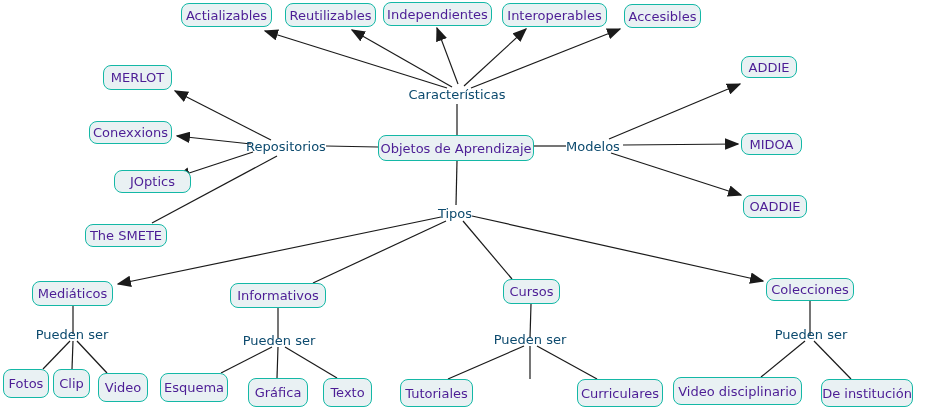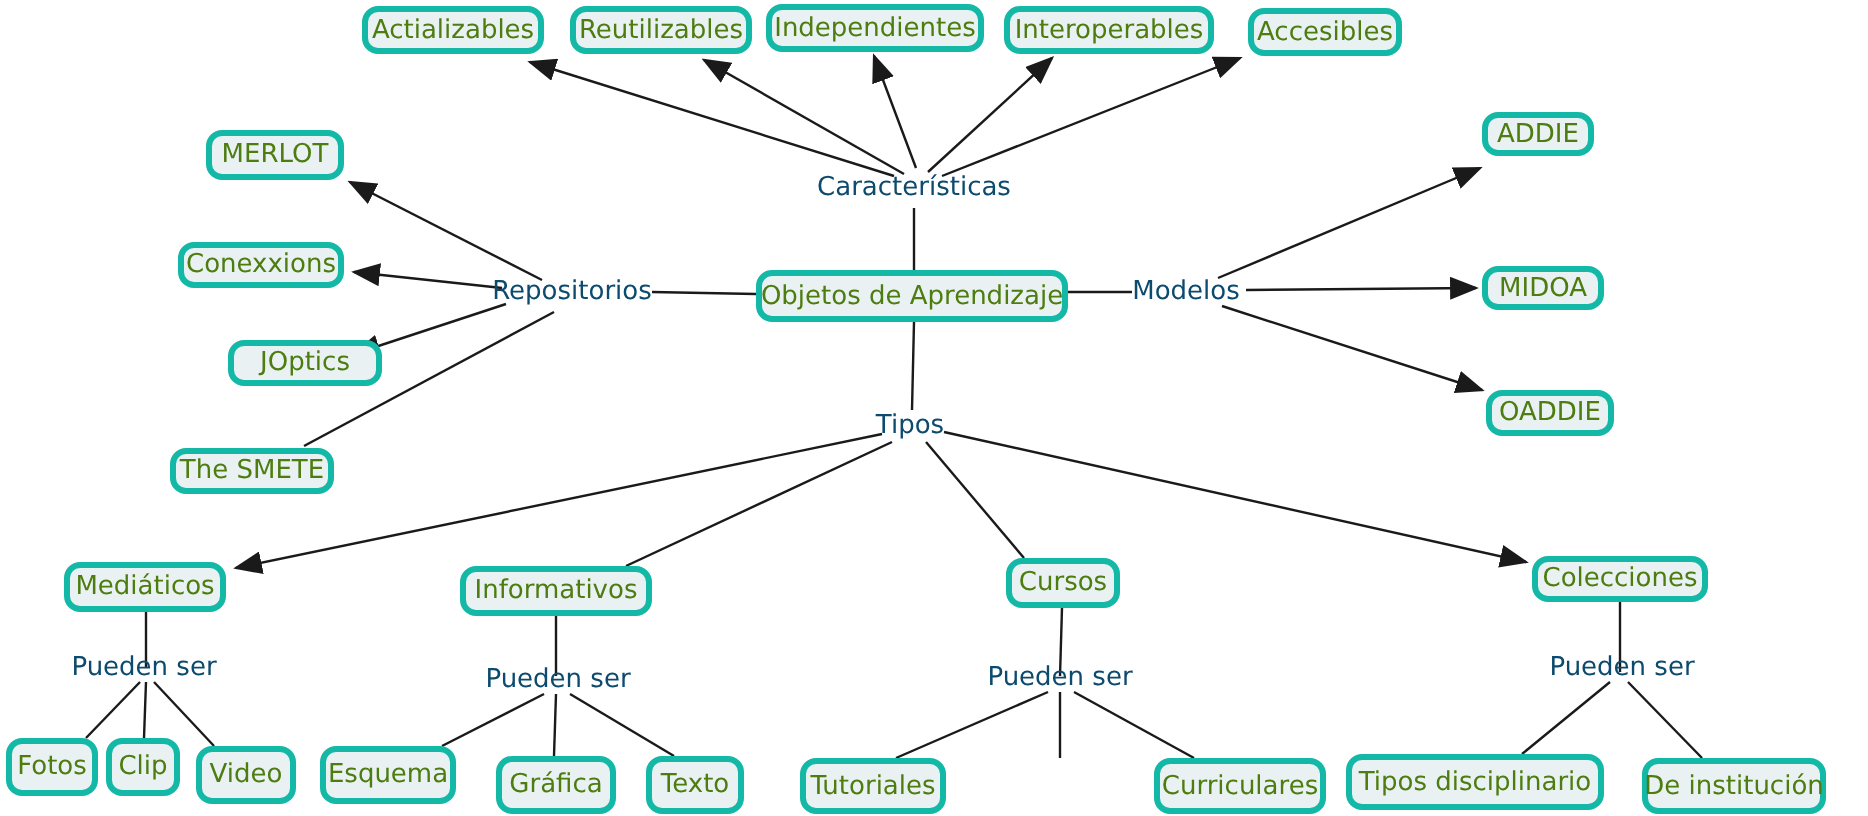--- a/index.html
+++ b/index.html
@@ -3,23 +3,23 @@
 <meta charset="utf-8">
 <style>
   html,body{margin:0;padding:0;background:#ffffff;}
   #canvas{
     position:relative;width:934px;height:408px;background:#ffffff;
     font-family:"DejaVu Sans","Liberation Sans",sans-serif;overflow:hidden;
   }
   #edges{position:absolute;left:0;top:0;width:934px;height:408px;}
   .node{
     position:absolute;box-sizing:border-box;
-    background:#e9f1f3;border:3px solid #14b8a6;border-radius:8px;
+    background:#e9f1f3;border:1px solid #14b8a6;border-radius:8px;
     display:flex;align-items:center;justify-content:center;
-    font-size:13px;color:#4d7c0f;white-space:nowrap;
+    font-size:13px;color:#4c1d95;white-space:nowrap;
     padding:0 4px;cursor:default;z-index:2;
   }
   .link-label{
     position:absolute;transform:translate(-50%,-50%);
     font-size:13px;color:#0c4a6e;white-space:nowrap;z-index:2;cursor:default;
   }
 </style>
 </head>
 <body>
 
@@ -115,16 +115,16 @@
   <div class="node" style="left:53px;top:369px;width:37px;height:29px">Clip</div>
   <div class="node" style="left:98px;top:373px;width:50px;height:29px">Video</div>
 
   <div class="node" style="left:160px;top:373px;width:68px;height:29px">Esquema</div>
   <div class="node" style="left:248px;top:378px;width:60px;height:29px">Gráfica</div>
   <div class="node" style="left:323px;top:378px;width:49px;height:29px">Texto</div>
 
   <div class="node" style="left:400px;top:379px;width:73px;height:28px">Tutoriales</div>
   <div class="node" style="left:577px;top:379px;width:86px;height:28px">Curriculares</div>
 
-  <div class="node" style="left:673px;top:377px;width:129px;height:28px">Tipos disciplinario</div>
+  <div class="node" style="left:673px;top:377px;width:129px;height:28px">Video disciplinario</div>
   <div class="node" style="left:821px;top:379px;width:92px;height:28px">De institución</div>
 
 </div>
 
 </body></html>

